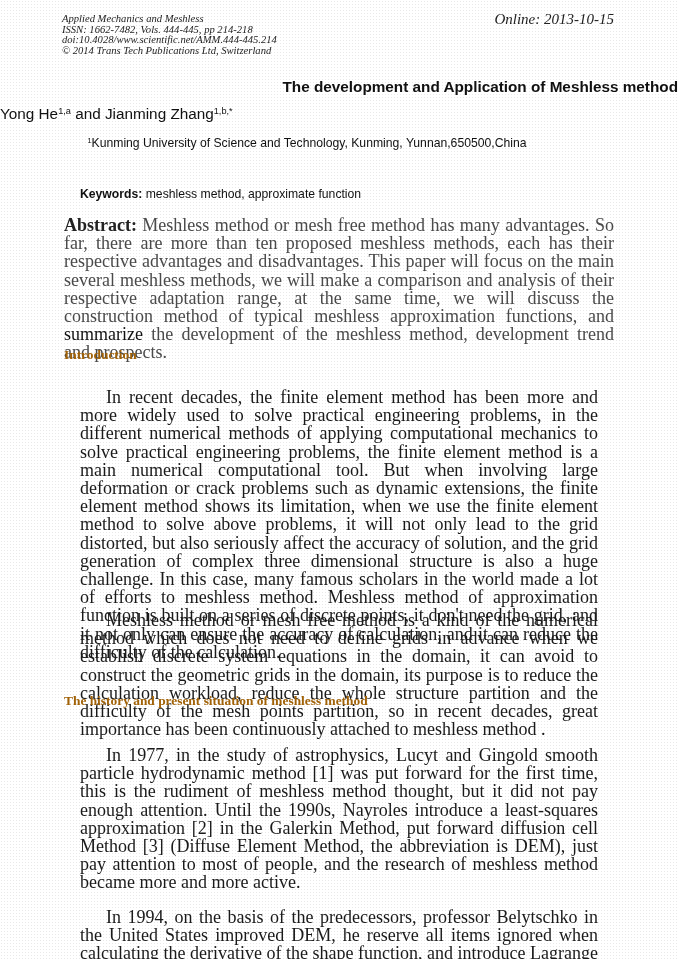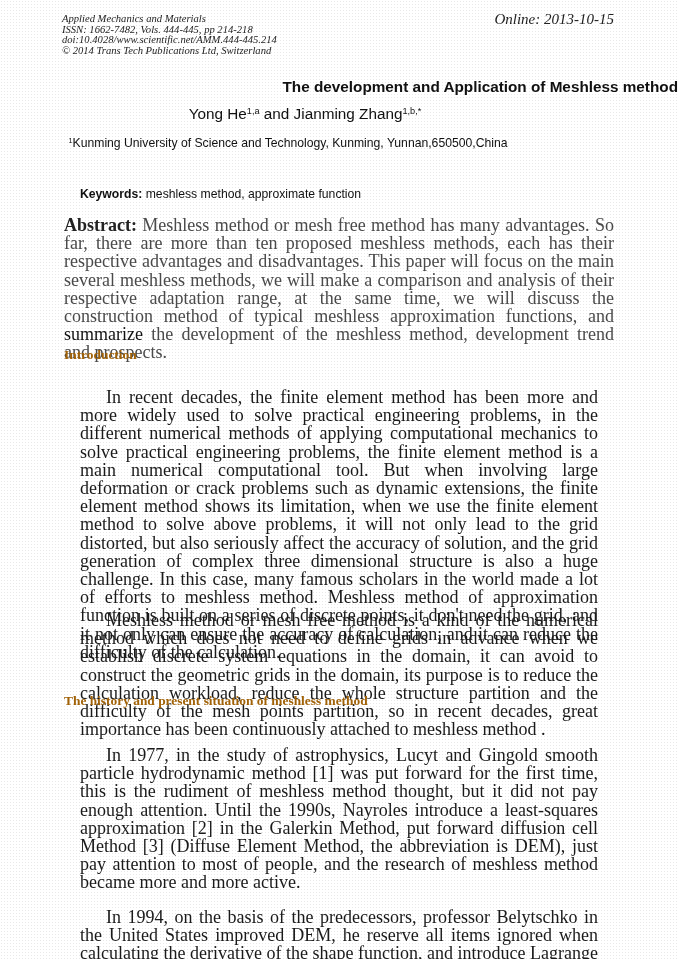--- a/index.html
+++ b/index.html
@@ -20,27 +20,27 @@
     position: absolute; right: 64px; top: 14px;
     font-family: "Liberation Serif", serif; font-style: italic;
     font-size: 15px; line-height: 10.5px; color: #222;
   }
   .title {
     position: absolute; left: 0; width: 678px; top: 78px; text-align: right;
     font-family: "Liberation Sans", sans-serif; font-weight: bold;
     font-size: 15.3px; color: #111;
   }
   .authors {
-    position: absolute; left: 0; width: 610px; top: 105px; text-align: center;
+    position: absolute; left: 0; width: 610px; top: 105px; text-align: left;
     font-family: "Liberation Sans", sans-serif; font-size: 15.3px; color: #111;
   }
   .authors sup, .affil sup { font-size: 60%; vertical-align: 0; position: relative; top: -0.6em; }
   .affil {
     position: absolute; left: 0; width: 576px; top: 135px; text-align: center;
-    font-family: "Liberation Sans", sans-serif; font-size: 12.2px; line-height: 17.5px; color: #111;
+    font-family: "Liberation Sans", sans-serif; font-size: 12.2px; line-height: 17.5px; color: #111; padding-left: 19px;
   }
   .keywords {
     position: absolute; left: 64px; top: 187px; width: 560px;
     font-family: "Liberation Sans", sans-serif; font-size: 12.2px; color: #111; padding-left: 16px;
   }
   .keywords b { font-weight: bold; }
   .body-block {
     position: absolute; left: 64px; width: 550px;
     font-family: "Liberation Serif", serif; font-size: 18px; line-height: 18.2px;
     text-align: justify; color: #1a1a1a;
@@ -52,21 +52,21 @@
     position: absolute; left: 64px;
     font-family: "Liberation Serif", serif; font-weight: bold; font-size: 13.4px; color: #a16207;
   }
   .indent { text-indent: 26px; margin: 16px; }
   p { margin: 0; }
 </style>
 </head>
 <body>
 
 <div class="meta">
-  <div>Applied Mechanics and Materials</div>
+  <div>Applied Mechanics and Meshless</div>
   <div>ISSN: 1662-7482, Vols. 444-445, pp 214-218</div>
   <div>doi:10.4028/www.scientific.net/AMM.444-445.214</div>
   <div>© 2014 Trans Tech Publications Ltd, Switzerland</div>
 </div>
 <div class="online">Online: 2013-10-15</div>
 
 <div class="title">The development and Application of Meshless method</div>
 
 <div class="authors">
   <span>Yong He</span><sup>1,a</sup><span style="white-space:pre"> and </span><span>Jianming Zhang</span><sup>1,b,*</sup>

